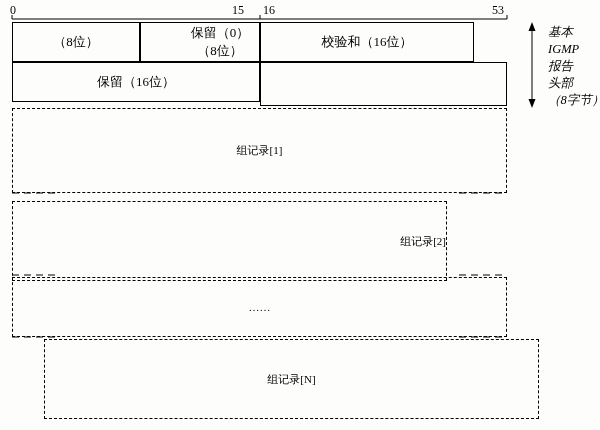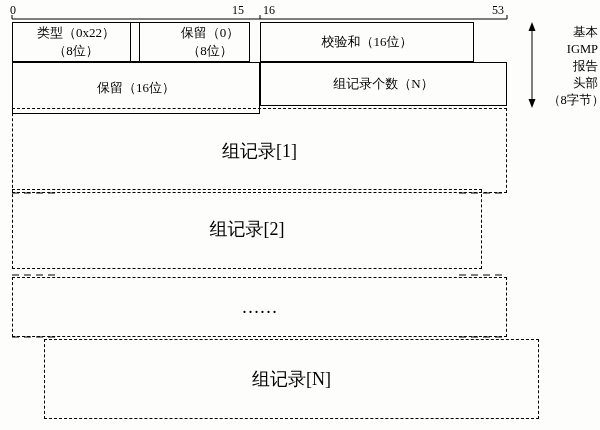--- a/index.html
+++ b/index.html
@@ -42,51 +42,52 @@
     align-items: center;
     justify-content: center;
     text-align: center;
     font-size: 13px;
     line-height: 1.35;
   }
   .cell-text { display: block; }
 
   
   #cell-type      { left: 12px;  top: 22px;  width: 128px; height: 40px; }
-  #cell-reserved8 { left: 130px; top: 22px;  width: 120px; height: 40px; padding-left: 40px; }
+  #cell-reserved8 { left: 140px; top: 22px;  width: 120px; height: 40px; padding-left: 40px; }
   #cell-checksum  { left: 260px; top: 22px;  width: 214px; height: 40px; }
   
-  #cell-reserved16{ left: 12px;  top: 62px;  width: 248px; height: 52px; }
+  #cell-reserved16{ left: 12px;  top: 62px;  width: 248px; height: 40px; }
   #cell-numrec    { left: 260px; top: 62px;  width: 247px; height: 44px; }
 
   
   .dashbox {
     position: absolute;
     box-sizing: border-box;
     border: 1px dashed #000;
     display: flex;
     align-items: center;
     justify-content: center;
     text-align: center;
-    font-size: 18px;
+    font-size: 11px;
   }
   #rec1 { left: 12px; top: 108px; width: 495px; height: 85px; }
-  #rec2 { left: 12px; top: 189px; width: 470px; height: 80px; }
+  #rec2 { left: 12px; top: 201px; width: 435px; height: 80px; justify-content: flex-end; }
   #recd { left: 12px; top: 277px; width: 495px; height: 60px; }
   #recN { left: 12px; top: 339px; width: 495px; height: 80px; margin-left: 32px; }
 
   
   #annotation {
     position: absolute;
     left: 548px;
     top: 24px;
     width: 50px;
     font-size: 12.5px;
     line-height: 1.35;
-    text-align: right;
+    text-align: left;
+    font-style: italic;
   }
   #annotation div { white-space: nowrap; }
 </style>
 </head>
 <body>
 
 <svg id="diagram" viewBox="0 0 600 430" xmlns="http://www.w3.org/2000/svg">
 
   <line x1="12" y1="19" x2="507" y2="19" stroke="#000" stroke-width="1"></line>
 
@@ -107,40 +108,38 @@
   <polygon points="532,108 528.5,99 535.5,99" fill="#000"></polygon>
 </svg>
 
 <div class="bitlabel" id="bit0">0</div>
 <div class="bitlabel" id="bit15">15</div>
 <div class="bitlabel" id="bit16">16</div>
 <div class="bitlabel" id="bit31">53</div>
 
 <div class="box" id="cell-type">
   <span>
-    <span class="cell-text">类型（0x22）</span>
     <span class="cell-text">（8位）</span>
   </span>
 </div>
 <div class="box" id="cell-reserved8">
   <span>
     <span class="cell-text">保留（0）</span>
     <span class="cell-text">（8位）</span>
   </span>
 </div>
 <div class="box" id="cell-checksum">
   <span class="cell-text">校验和（16位）</span>
 </div>
 
 <div class="box" id="cell-reserved16">
   <span class="cell-text">保留（16位）</span>
 </div>
 <div class="box" id="cell-numrec">
   <span>
-    <span class="cell-text">组记录个数（N）</span>
   </span>
 </div>
 
 <div class="dashbox" id="rec1">
   <span class="cell-text">组记录[1]</span>
 </div>
 <div class="dashbox" id="rec2">
   <span class="cell-text">组记录[2]</span>
 </div>
 <div class="dashbox" id="recd">

